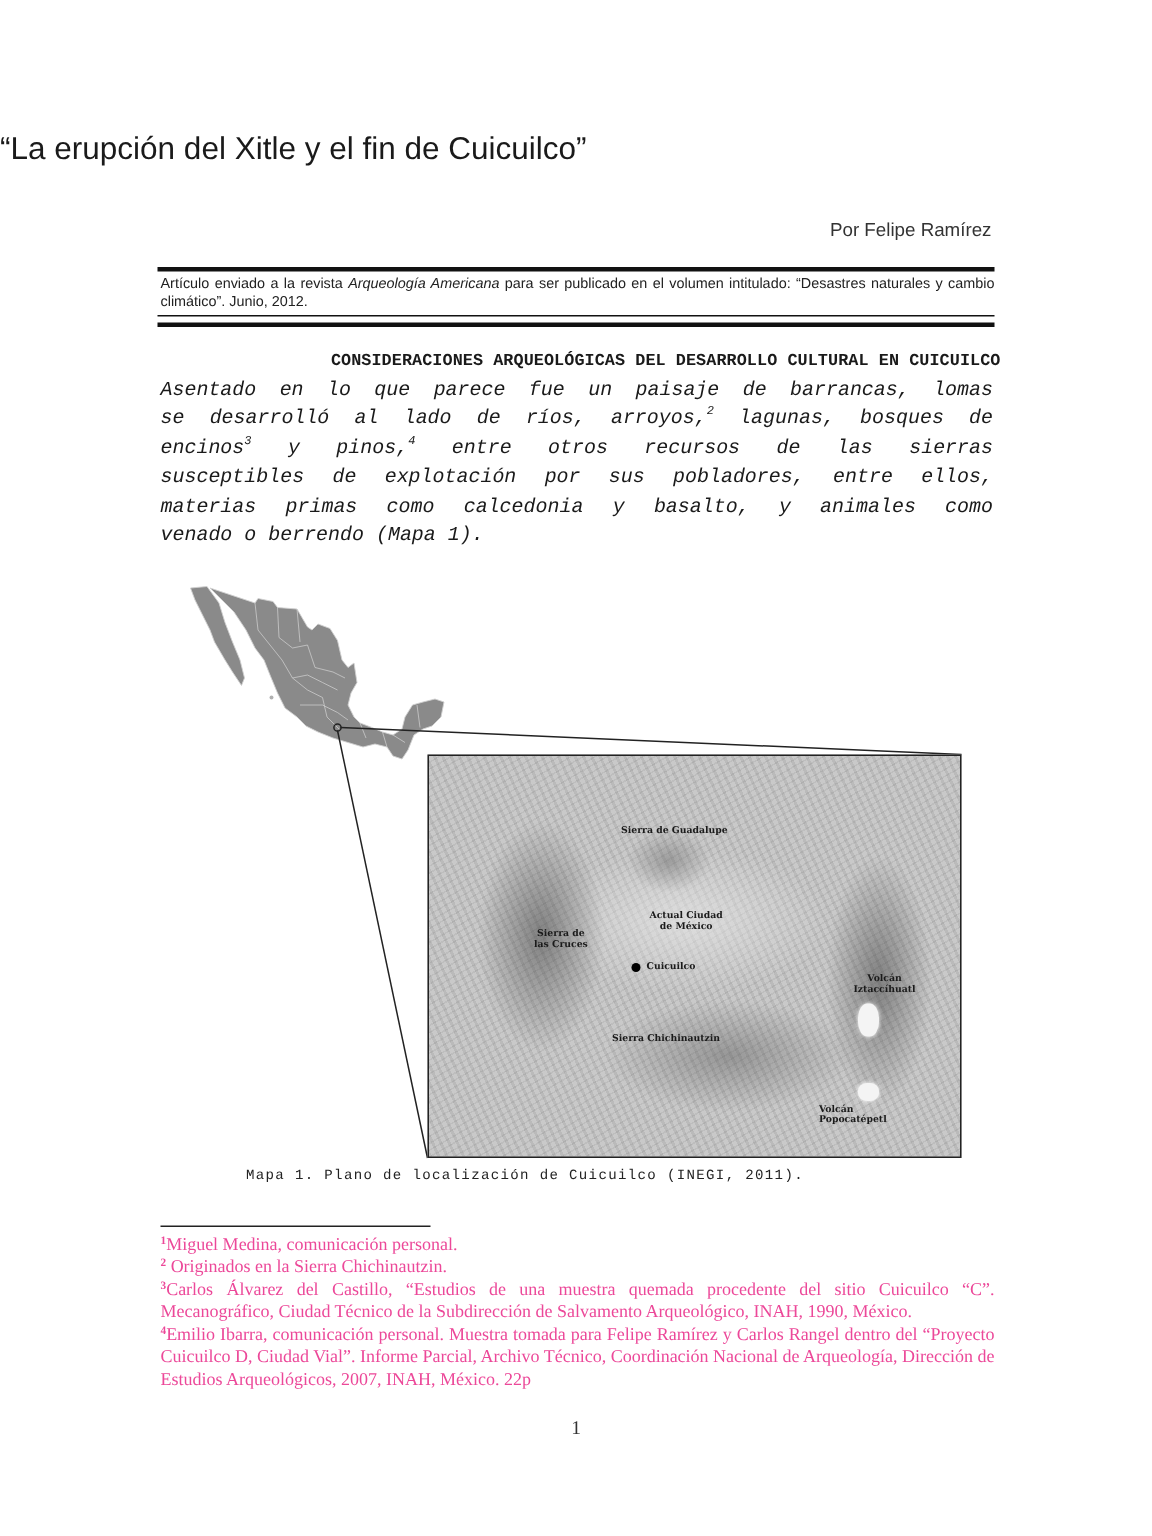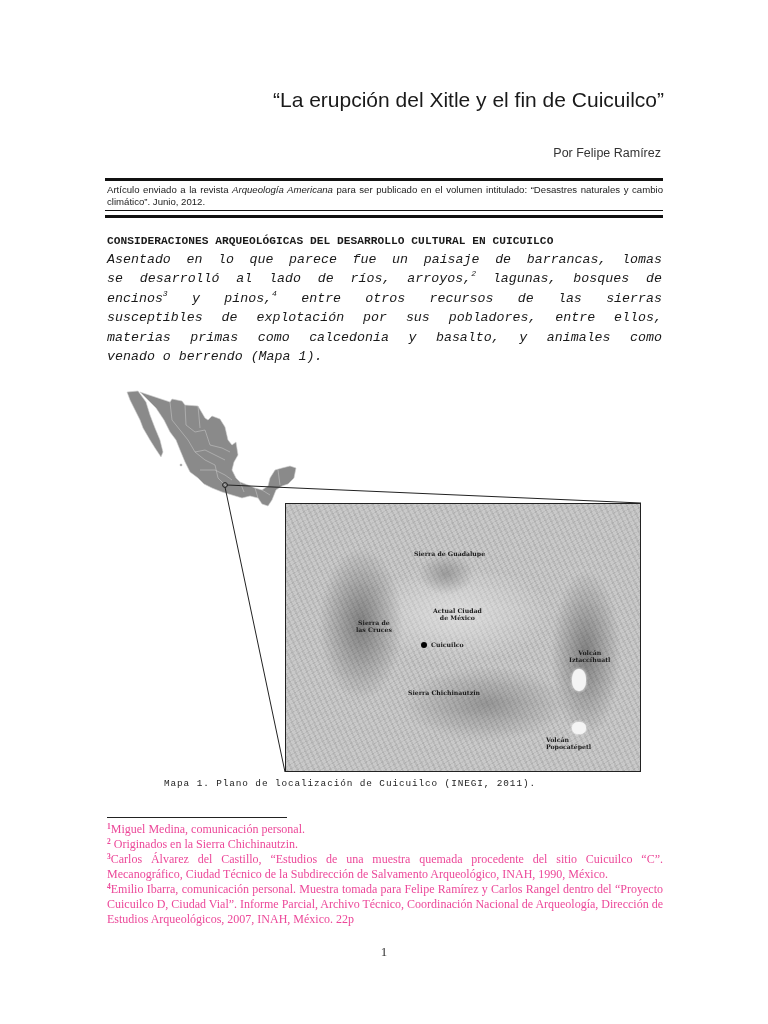--- a/index.html
+++ b/index.html
@@ -1,39 +1,39 @@
 <!DOCTYPE html>
 <html><head>
 <meta charset="utf-8">
 <style>
   html, body { margin: 0; padding: 0; background: #ffffff; }
   body { width: 768px; height: 1024px; position: relative; overflow: hidden; color: #1a1a1a; }
   .abs { position: absolute; }
 
   .title {
-    left: 0; top: 88px; width: 636px; text-align: right;
-    font-family: "Liberation Sans", sans-serif; font-size: 21px; color: #1a1a1a; padding-left: 28px;
+    left: 0; top: 88px; width: 636px; text-align: left;
+    font-family: "Liberation Sans", sans-serif; font-size: 21px; color: #1a1a1a;
   }
   .author {
     right: 107px; top: 146px;
     font-family: "Liberation Sans", sans-serif; font-size: 12.5px; color: #333;
   }
   .rule-thick { left: 105px; width: 558px; height: 3px; background: #111; }
   .rule-thin { left: 105px; width: 558px; height: 1px; background: #111; }
   .notice {
     left: 107px; top: 184px; width: 556px;
     font-family: "Liberation Sans", sans-serif; font-size: 9.6px; line-height: 12px;
     text-align: justify; color: #222;
   }
   .notice i { }
 
   .section-heading {
     left: 107px; top: 235px; width: 560px;
     font-family: "Liberation Mono", monospace; font-weight: bold; font-size: 11.2px; letter-spacing: 0.05px;
-    color: #1a1a1a; white-space: nowrap;
+    color: #1a1a1a; white-space: nowrap; text-align: right;
   }
   .body-text {
     left: 107px; top: 250px; width: 555px;
     font-family: "Liberation Mono", monospace; font-size: 13.3px; line-height: 19.4px;
     text-align: justify; color: #1a1a1a; font-style: italic;
   }
   .body-text .ln { display: block; text-align: justify; text-align-last: justify; white-space: nowrap; }
   .body-text .ln.last { text-align-last: left; }
   .body-text sup { font-size: 8px; vertical-align: 6px; line-height: 0; }
 

